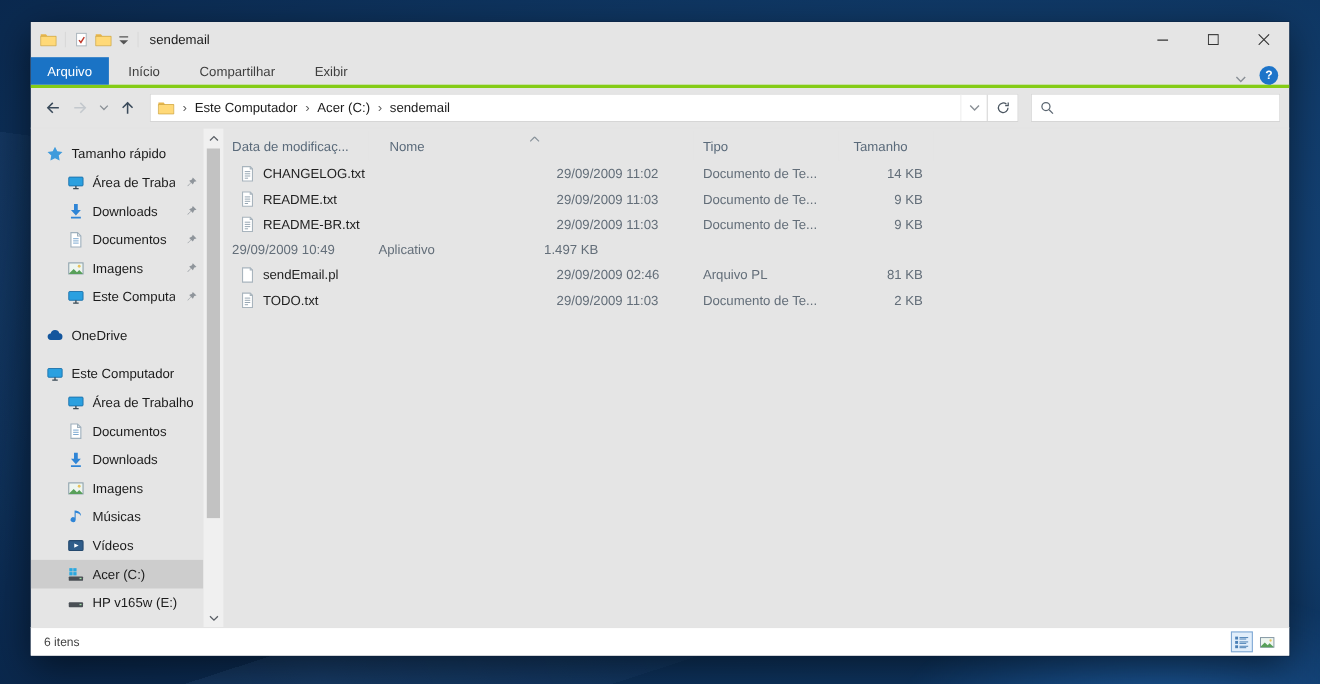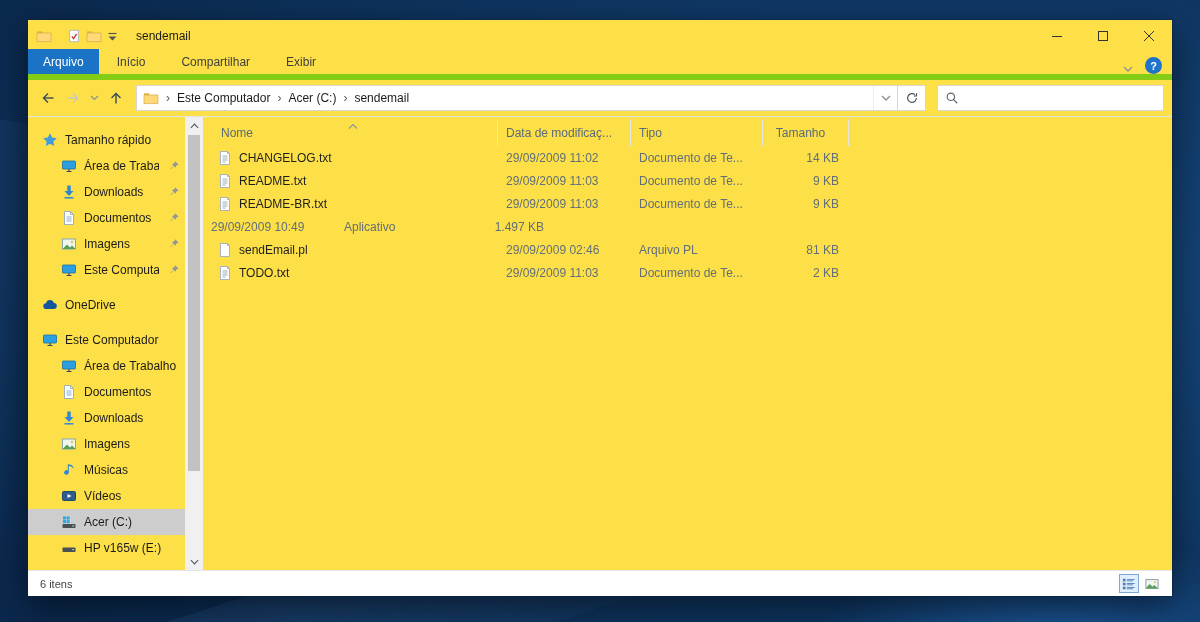--- a/index.html
+++ b/index.html
@@ -9,36 +9,36 @@
   }
   .beam { position:absolute; pointer-events:none; }
   .beam1 { left:-150px; bottom:-80px; width:900px; height:120px; transform:rotate(-18deg);
     background:linear-gradient(90deg, rgba(120,180,255,0) 0%, rgba(120,180,255,.10) 50%, rgba(120,180,255,0) 100%); }
   .beam2 { right:-100px; bottom:-140px; width:600px; height:320px;
     background:radial-gradient(60% 60% at 60% 70%, rgba(45,130,220,.55) 0%, rgba(45,130,220,0) 70%); }
   .beam3 { left:-60px; top:120px; width:90px; height:500px; transform:rotate(8deg);
     background:linear-gradient(90deg, rgba(140,190,255,.08), rgba(140,190,255,0)); }
 
   .window { position:absolute; left:28px; top:20px; width:1144px; height:576px;
-    background:#fde047; display:flex; flex-direction:column;
+    background:#e5e5e5; display:flex; flex-direction:column;
     box-shadow:0 0 0 1px rgba(10,30,60,.45), 0 10px 34px rgba(0,0,0,.55); font-size:12px; color:#1b1b1b; }
 
   
   .titlebar { height:32px; display:flex; align-items:center; padding-left:8px; flex:none; }
   .qat { display:flex; align-items:center; gap:5px; }
   .qat .sep { width:1px; height:14px; background:#d9d9d9; margin:0 2px; }
   .icon16 { width:16px; height:16px; display:inline-block; flex:none; }
   .icon14 { width:14px; height:14px; display:inline-block; flex:none; }
   .win-title { margin-left:8px; font-size:12px; color:#1b1b1b; }
   .win-controls { margin-left:auto; display:flex; height:32px; }
   .win-btn { width:46px; height:32px; display:flex; align-items:center; justify-content:center; cursor:default; }
   .win-btn svg { width:10px; height:10px; }
 
   
-  .tabs-row { height:28px; display:flex; align-items:flex-end; border-bottom:6px solid #84cc16; flex:none; }
+  .tabs-row { height:28px; display:flex; align-items:flex-end; border-bottom:3px solid #84cc16; flex:none; }
   .tab { height:24px; display:flex; align-items:center; padding:0 18px; color:#3f3f3f; font-size:12px; }
   .tab.file { background:#1a73c5; color:#fff; padding:0 15px; height:25px; }
   .tabs-right { margin-left:auto; display:flex; align-items:center; gap:12px; padding-right:10px; }
   .chev { width:10px; height:7px; }
   .help-circle { width:17px; height:17px; border-radius:50%; background:#1d74c9; color:#fff;
     font-size:11px; font-weight:bold; display:flex; align-items:center; justify-content:center; }
 
   
   .addr-row { height:37px; display:flex; align-items:center; padding:0 8px 0 12px; border-bottom:1px solid #e4e4e4; gap:8px; flex:none; }
   .nav-btns { display:flex; align-items:center; gap:9px; margin-right:4px; }
@@ -440,30 +440,30 @@
       <div class="scroll-thumb"></div>
       <div class="scroll-arrow" style="margin-top:auto;">
         <svg viewBox="0 0 10 6" width="9" height="6" fill="none" stroke="#5a5f66" stroke-width="1.3">
             <path d="M1 1l4 4 4-4"></path>
           </svg>
       </div>
     </div>
 
     <div class="filearea">
       <div class="cols">
+        <div class="col c-date">
+          <span>Data de modificaç...</span>
+        </div>
         <div class="col c-name">
           <span>Nome</span>
           <span class="sort-caret">
             <svg viewBox="0 0 10 5" fill="none" stroke="#8a949c" stroke-width="1.1">
                 <path d="M1 4.5L5 .5l4 4"></path>
               </svg>
           </span>
-        </div>
-        <div class="col c-date">
-          <span>Data de modificaç...</span>
         </div>
         <div class="col c-type">
           <span>Tipo</span>
         </div>
         <div class="col c-size">
           <span>Tamanho</span>
         </div>
       </div>
 
       <div class="rows">

